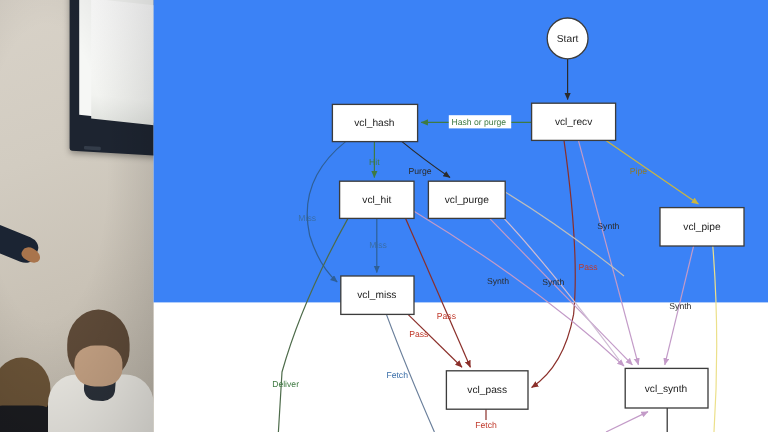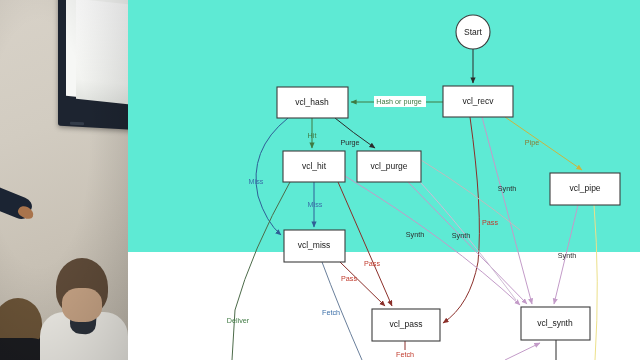--- a/index.html
+++ b/index.html
@@ -35,21 +35,21 @@
   .head2{position:absolute;left:-6px;top:298px;width:48px;height:52px;
       background:#6a5337;border-radius:50% 50% 42% 42%;}
   .body2{position:absolute;left:-18px;top:338px;width:70px;height:30px;
       background:#1b1c20;border-radius:20px 20px 0 0;}
   .chair{position:absolute;left:20px;top:330px;width:40px;height:32px;
       background:#141518;border-radius:12px 12px 0 0;}
   .photo-dark{position:absolute;inset:0;
       background:radial-gradient(ellipse at 30% 40%,rgba(0,0,0,0) 40%,rgba(0,0,0,.18) 100%);}
 
   
-  #diagram{position:absolute;left:128px;top:0;width:512px;height:252px;background:#5eead4;}
+  #diagram{position:absolute;left:128px;top:0;width:512px;height:252px;background:#3b82f6;}
   svg.flow{position:absolute;left:-128px;top:0;width:640px;height:360px;overflow:visible;}
 
   .node rect, .node circle{fill:#ffffff;stroke:#3c3c3c;stroke-width:1.1;}
   .node text{font-family:"Liberation Sans","DejaVu Sans",sans-serif;font-size:8.5px;
              fill:#1a1a1a;text-anchor:middle;dominant-baseline:middle;}
   .elabel{font-family:"Liberation Sans","DejaVu Sans",sans-serif;font-size:7.2px;
           text-anchor:middle;dominant-baseline:middle;}
   .edge{fill:none;stroke-width:1;}
 </style>
 </head>

